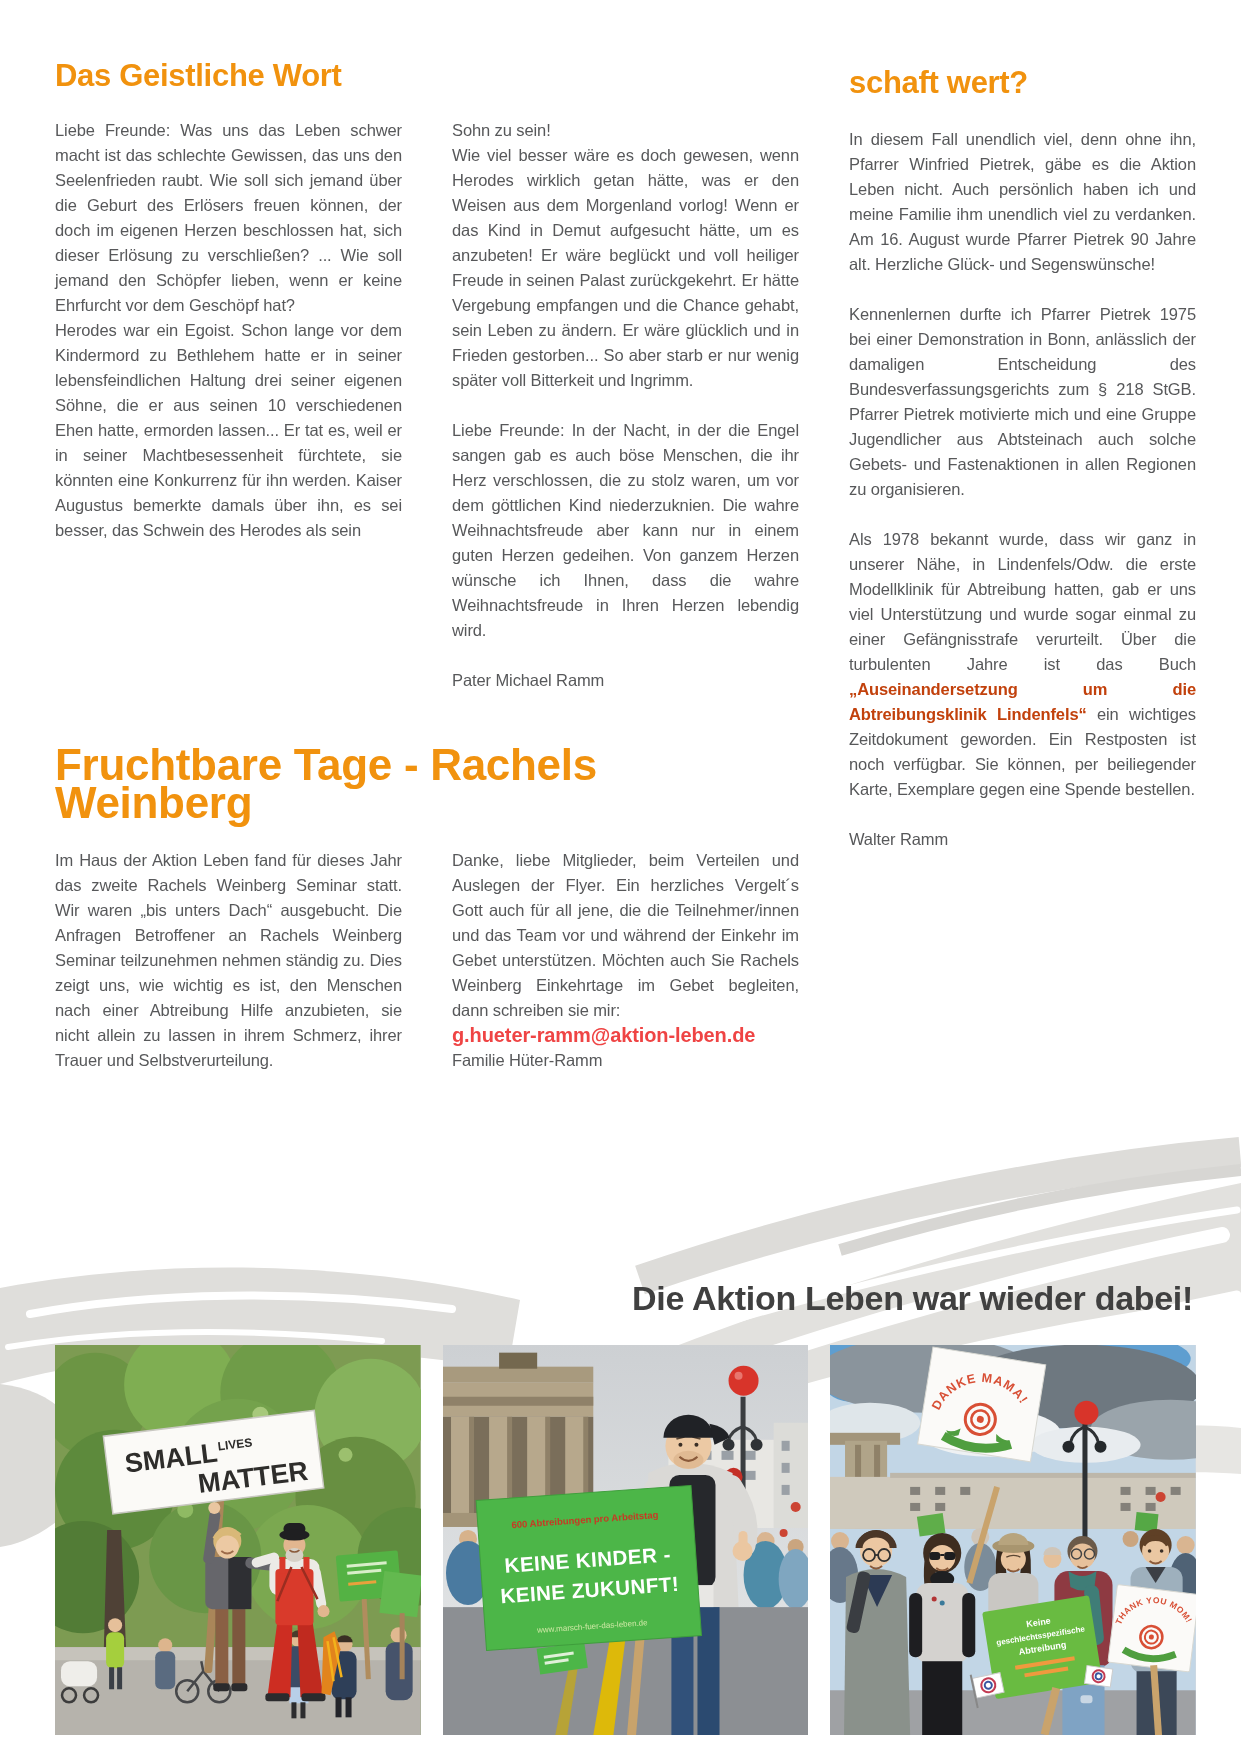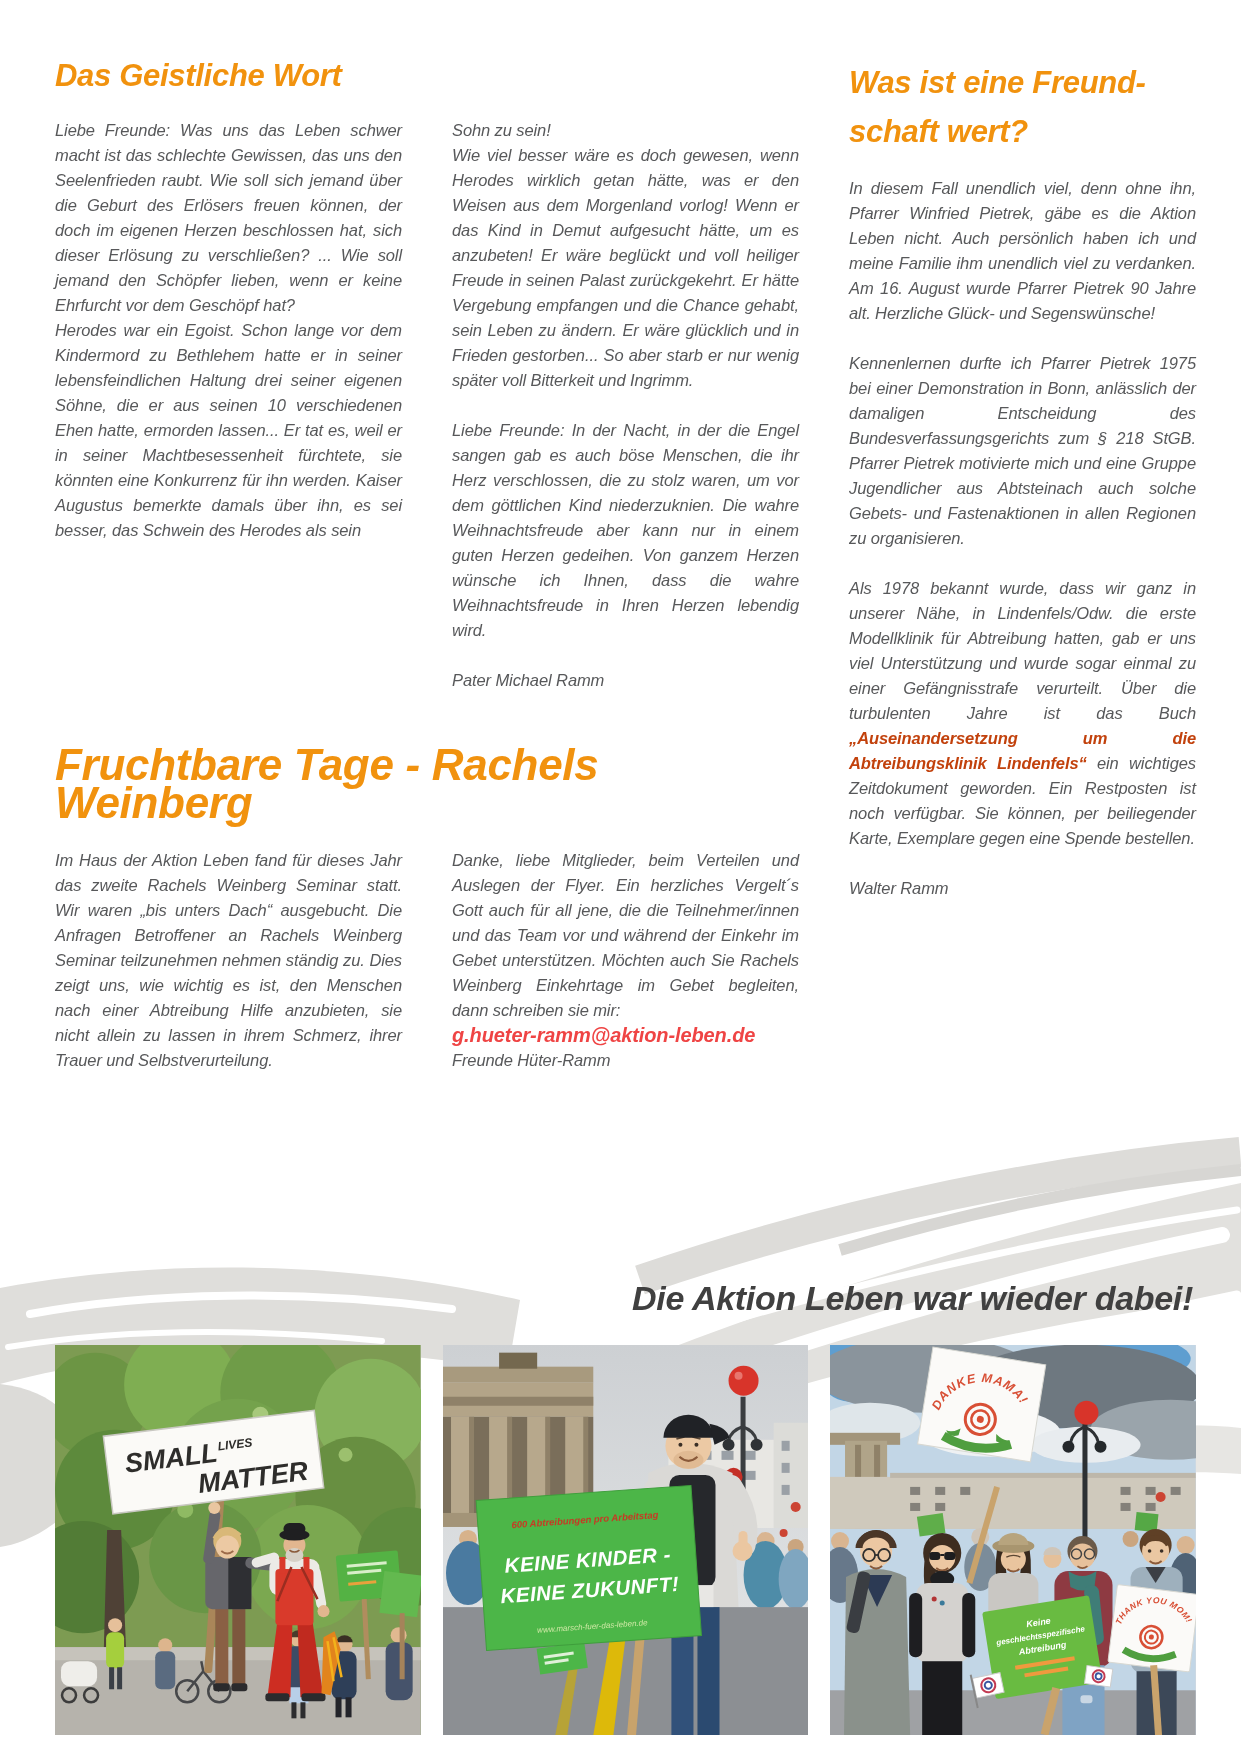--- a/index.html
+++ b/index.html
@@ -3,21 +3,20 @@
 <meta charset="utf-8">
 <style>
   html,body{margin:0;padding:0;background:#ffffff;}
   .page{
     position:relative;
     width:1241px;height:1754px;
     background:#ffffff;
     overflow:hidden;
     font-family:"Liberation Sans",sans-serif;
     color:#57585a;
-    font-style:italic;
   }
   
   .main{
     position:absolute;top:58px;left:55px;width:1141px;
     display:grid;
     grid-template-columns:1fr 1fr 1fr;
     grid-template-rows:auto auto auto;
     column-gap:50px;
     z-index:2;
   }
@@ -109,21 +108,20 @@
       <div class="body-text">
         <p class="nogap">Sohn zu sein!</p>
         <p>Wie viel besser wäre es doch gewesen, wenn Herodes wirklich getan hätte, was er den Weisen aus dem Morgenland vorlog! Wenn er das Kind in Demut aufgesucht hätte, um es anzubeten! Er wäre beglückt und voll heiliger Freude in seinen Palast zurückgekehrt. Er hätte Vergebung empfangen und die Chance gehabt, sein Leben zu ändern. Er wäre glücklich und in Frieden gestorben... So aber starb er nur wenig später voll Bitterkeit und Ingrimm.</p>
         <p>Liebe Freunde: In der Nacht, in der die Engel sangen gab es auch böse Menschen, die ihr Herz verschlossen, die zu stolz waren, um vor dem göttlichen Kind niederzuknien. Die wahre Weihnachtsfreude aber kann nur in einem guten Herzen gedeihen. Von ganzem Herzen wünsche ich Ihnen, dass die wahre Weihnachtsfreude in Ihren Herzen lebendig wird.</p>
         <p class="sig">Pater Michael Ramm</p>
       </div>
     </div>
 
     <div class="fs-col">
       <h1 class="section-title freund-title">
-        <div>Was ist eine Freund-</div>
         <div>schaft wert?</div>
       </h1>
       <div class="body-text">
         <p>In diesem Fall unendlich viel, denn ohne ihn, Pfarrer Winfried Pietrek, gäbe es die Aktion Leben nicht. Auch persönlich haben ich und meine Familie ihm unendlich viel zu verdanken. Am 16. August wurde Pfarrer Pietrek 90 Jahre alt. Herzliche Glück- und Segenswünsche!</p>
         <p>Kennenlernen durfte ich Pfarrer Pietrek 1975 bei einer Demonstration in Bonn, anlässlich der damaligen Entscheidung des Bundesverfassungsgerichts zum § 218 StGB. Pfarrer Pietrek motivierte mich und eine Gruppe Jugendlicher aus Abtsteinach auch solche Gebets- und Fastenaktionen in allen Regionen zu organisieren.</p>
         <p><span>Als 1978 bekannt wurde, dass wir ganz in unserer Nähe, in Lindenfels/Odw. die erste Modellklinik für Abtreibung hatten, gab er uns viel Unterstützung und wurde sogar einmal zu einer Gefängnisstrafe verurteilt. Über die turbulenten Jahre ist das Buch </span><span class="bold-inline">„Auseinandersetzung um die Abtreibungsklinik Lindenfels“</span><span> ein wichtiges Zeitdokument geworden. Ein Restposten ist noch verfügbar. Sie können, per beiliegender Karte, Exemplare gegen eine Spende bestellen.</span></p>
         <p class="sig">Walter Ramm</p>
       </div>
     </div>
 
@@ -134,21 +132,21 @@
     <div class="ft-col1">
       <div class="body-text">
         <p>Im Haus der Aktion Leben fand für dieses Jahr das zweite Rachels Weinberg Seminar statt. Wir waren „bis unters Dach“ ausgebucht. Die Anfragen Betroffener an Rachels Weinberg Seminar teilzunehmen nehmen ständig zu. Dies zeigt uns, wie wichtig es ist, den Menschen nach einer Abtreibung Hilfe anzubieten, sie nicht allein zu lassen in ihrem Schmerz, ihrer Trauer und Selbstverurteilung.</p>
       </div>
     </div>
 
     <div class="ft-col2">
       <div class="body-text">
         <p class="nogap">Danke, liebe Mitglieder, beim Verteilen und Auslegen der Flyer. Ein herzliches Vergelt´s Gott auch für all jene, die die Teilnehmer/innen und das Team vor und während der Einkehr im Gebet unterstützen. Möchten auch Sie Rachels Weinberg Einkehrtage im Gebet begleiten, dann schreiben sie mir:</p>
         <span class="email-link">g.hueter-ramm@aktion-leben.de</span>
-        <p class="sig">Freunde Hüter-Ramm</p>
+        <p class="sig">Familie Hüter-Ramm</p>
       </div>
     </div>
 
   </div>
 
   <h1 class="banner-title">Die Aktion Leben war wieder dabei!</h1>
 
   <div class="photos">
 
     <figure class="photo">

